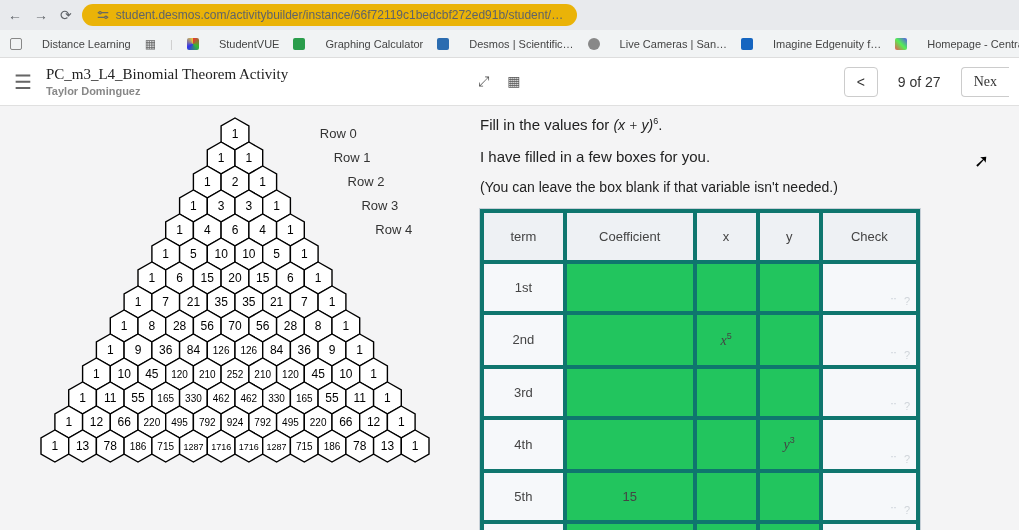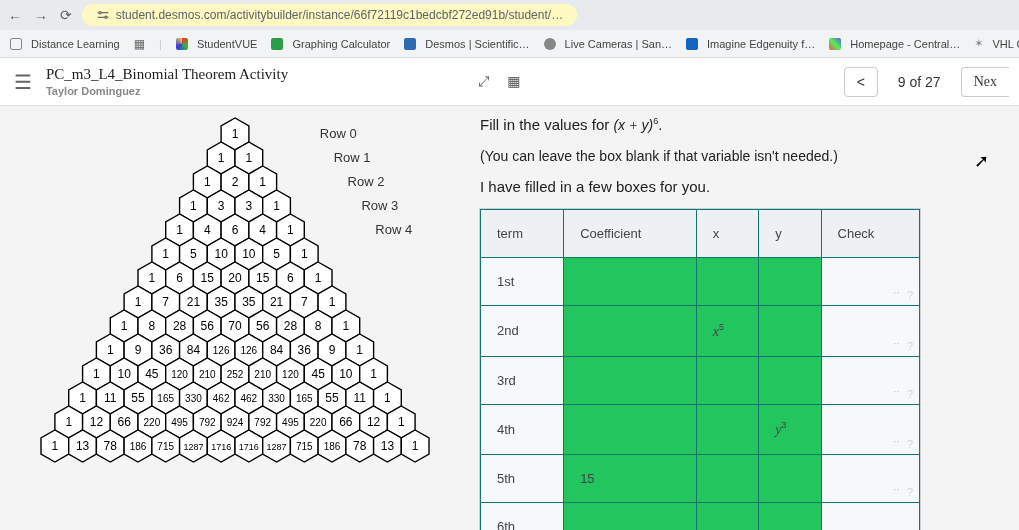--- a/index.html
+++ b/index.html
@@ -2,25 +2,25 @@
 <html><head>
 <meta charset="utf-8">
 <style>
   * { box-sizing: border-box; margin: 0; padding: 0; font-family: Arial, Helvetica, sans-serif; }
   body { background: #f4f4f5; color: #333; width: 1019px; height: 530px; overflow: hidden; position: relative; }
 
   
   .browser-top { background: #e8eaed; height: 30px; display: flex; align-items: center; padding: 0 8px; gap: 10px; }
   .nav-icons { display: flex; gap: 12px; align-items: center; }
   .nav-icon { color: #5f6368; font-size: 14px; cursor: pointer; }
-  .url-bubble { background: #fef9c3; border-radius: 14px; padding: 4px 14px; font-size: 12px; color: #5f6368; display: flex; align-items: center; gap: 6px; flex: 0 0 auto; }
+  .url-bubble { background: #eab308; border-radius: 14px; padding: 4px 14px; font-size: 12px; color: #5f6368; display: flex; align-items: center; gap: 6px; flex: 0 0 auto; }
   .url-bubble svg { width: 14px; height: 14px; }
 
   .bookmarks { background: #f1f3f4; height: 28px; display: flex; align-items: center; padding: 0 10px; gap: 14px; font-size: 11px; color: #444; border-bottom: 1px solid #ddd; }
-  .bm-item { display: flex; align-items: center; gap: 9px; cursor: pointer; white-space: nowrap; }
+  .bm-item { display: flex; align-items: center; gap: 20px; cursor: pointer; white-space: nowrap; }
   .bm-item .sq { width: 12px; height: 12px; border-radius: 2px; display: inline-block; }
   .bm-sep { color: #ccc; }
 
   
   .activity-bar { background: #fff; height: 48px; display: flex; align-items: center; padding: 0 10px; gap: 10px; border-bottom: 1px solid #e0e0e0; }
   .hamburger { font-size: 20px; color: #666; cursor: pointer; padding: 4px; }
   .title-block { display: flex; flex-direction: column; }
   .activity-title { font-size: 15px; color: #222; font-family: Liberation Serif, serif; }
   .author { font-size: 11px; color: #888; margin-top: 2px; font-weight: bold; }
   .screen-tools { margin-left: 180px; display: flex; gap: 18px; color: #555; font-size: 14px; }
@@ -37,21 +37,21 @@
   .prompt-line sup { font-size: 10px; vertical-align: super; }
 
   
   .triangle-wrap { position: relative; }
   .tri-svg { display:block; margin:0 auto;}
   .row-labels { position: absolute; left: 290px; top: 0; font-size: 13px; color: #333; line-height: 1; }
   .row-labels div { position:absolute; white-space:nowrap; }
 
   
   .data-table { border-collapse: collapse; width: 440px; font-size: 13px; margin-top: 8px; box-shadow: 0 0 0 1px #c8d0d8; }
-  .data-table th, .data-table td { border: 1px solid #0f766e; padding: 16px; text-align: left; height: 40px; background:#f6f8fa; color:#444; position:relative;}
+  .data-table th, .data-table td { border: 4px solid #0f766e; padding: 16px; text-align: center; height: 40px; background:#f6f8fa; color:#444; position:relative;}
   .data-table th { background: #eef1f4; font-weight: normal; }
   .data-table td.input-cell { background:#22c55e; }
   .check-cell { color:#ccc; font-size:12px; }
   .check-cell::after{ content:"?"; position:absolute; right:6px; bottom:4px; color:#d0d5da; font-size:11px;}
   .dots-cell::before{ content:"··"; color:#c8cfd6; font-size:12px; letter-spacing: -1px; position:absolute; right:20px; bottom:6px;}
   .math { font-family: 'Times New Roman', serif; font-style: italic; font-size:14px;}
   .math sup { font-size:9px; font-style: normal;}
 
   .cursor-ptr { position:absolute; right:30px; top:150px; font-size:18px; color:#000;}
 </style>
@@ -354,22 +354,22 @@
           <div style="top: 107px; left: 75.282px;">Row 4</div>
         </div>
     </div>
   </div>
 
   <div class="right-col">
     <div class="prompt-line">
       <span>Fill in the values for </span>
       <span class="math"><span>(</span><span>x</span> + <span>y</span><span>)</span><sup>6</sup></span><span>.</span>
     </div>
+    <div class="prompt-line">I have filled in a few boxes for you.</div>
     <div class="prompt-line" style="font-size:14px">(You can leave the box blank if that variable isn't needed.)</div>
-    <div class="prompt-line">I have filled in a few boxes for you.</div>
 
     <table class="data-table">
       <thead>
         <tr>
           <th>term</th>
           <th>Coefficient</th>
           <th>x</th>
           <th>y</th>
           <th>Check</th>
         </tr>

